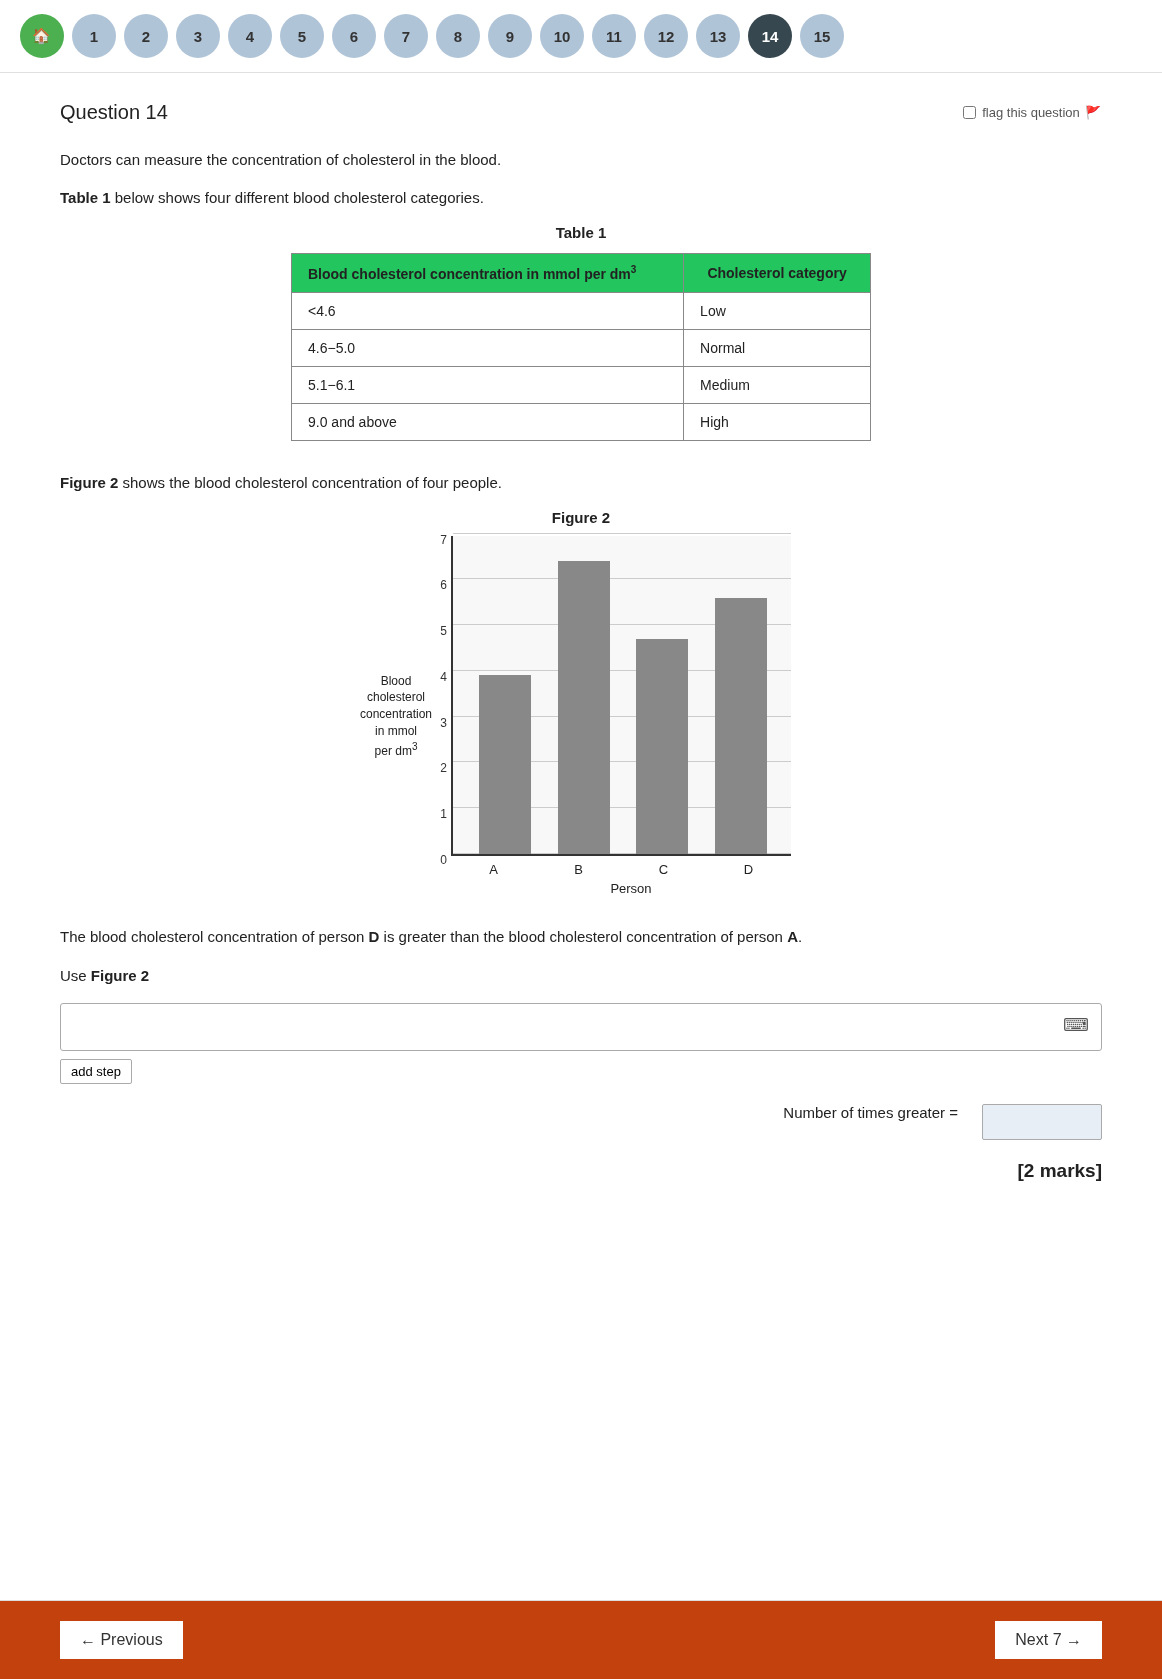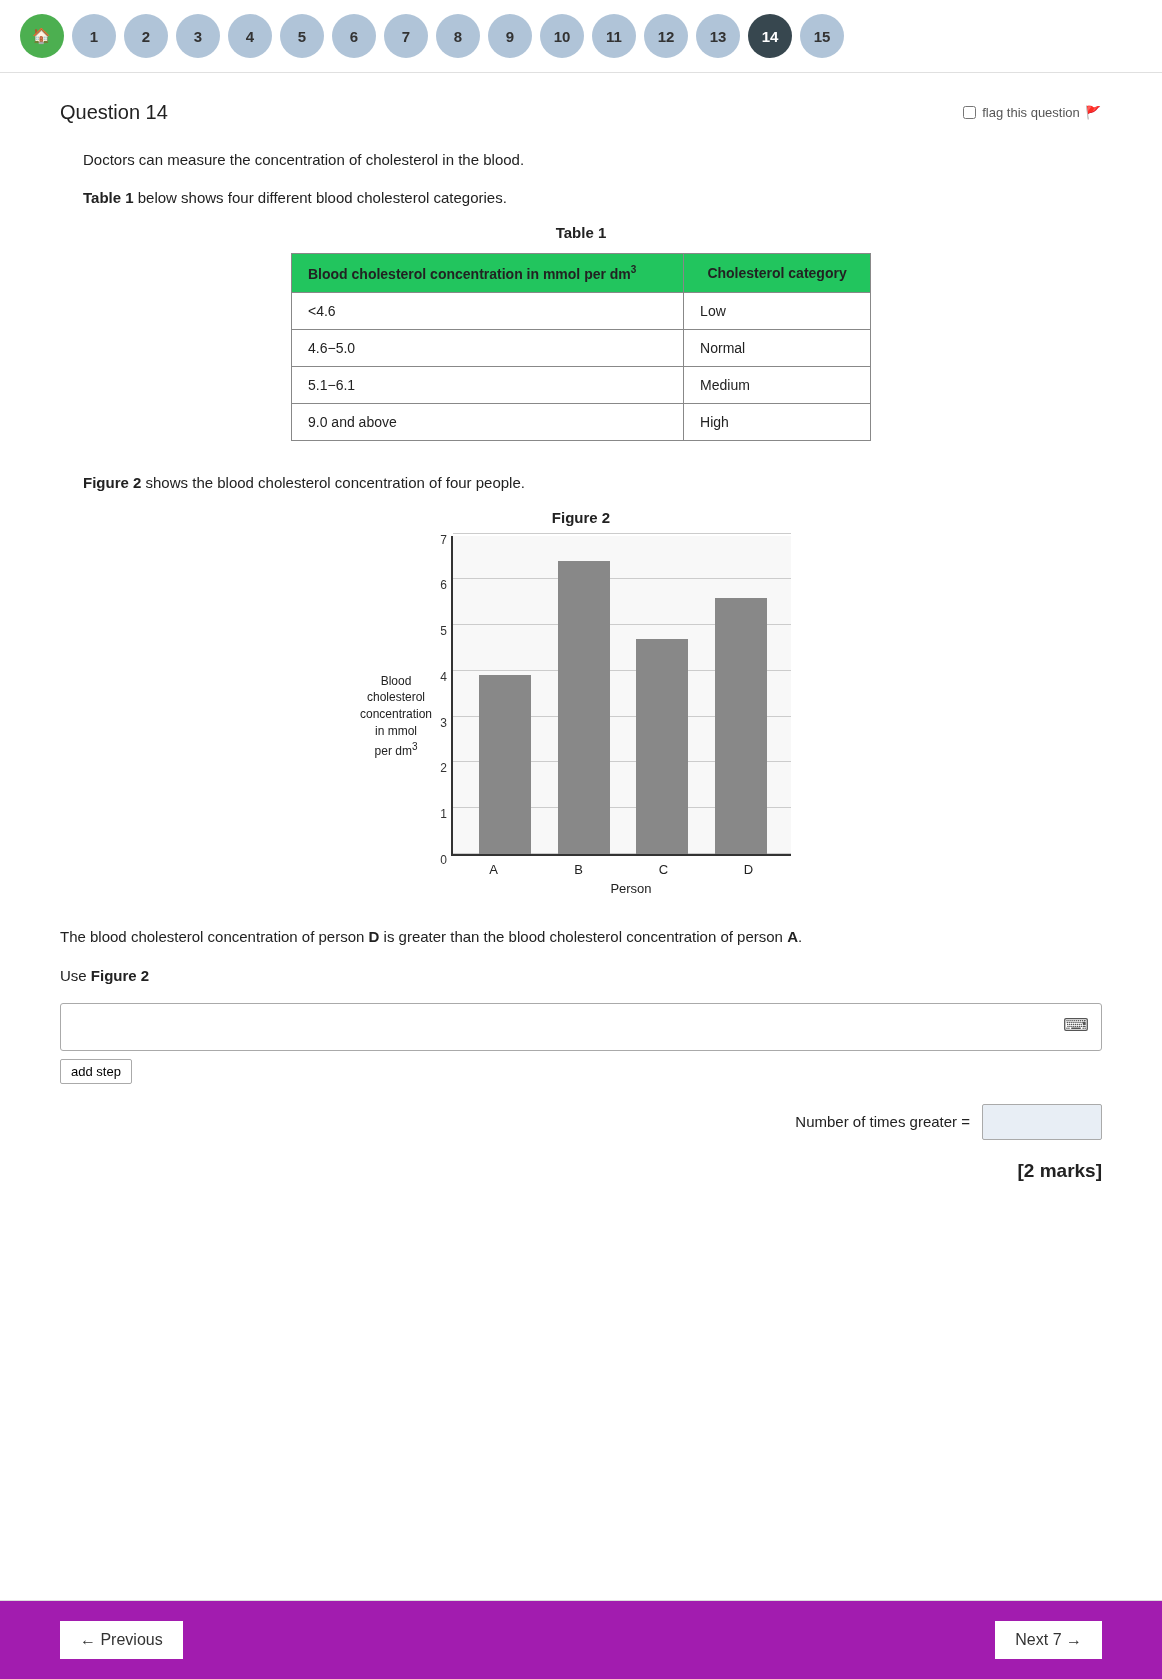--- a/index.html
+++ b/index.html
@@ -66,21 +66,20 @@
       display: flex;
       align-items: center;
       gap: 6px;
       font-size: 13px;
       color: #555;
     }
 
     .question-text {
       margin-bottom: 14px;
       line-height: 1.6;
-      margin-left: 23px;
     }
     .question-text b {
       font-weight: bold;
     }
 
     
     .table-label {
       text-align: center;
       font-weight: bold;
       margin-bottom: 12px;
@@ -215,22 +214,22 @@
       padding: 4px 10px;
       font-size: 13px;
       cursor: pointer;
       border-radius: 2px;
       margin-bottom: 20px;
     }
 
     .result-row {
       display: flex;
       justify-content: flex-end;
-      align-items: center;
-      gap: 12px;
+      align-items: flex-start;
+      gap: 24px;
       margin-bottom: 20px;
     }
     .result-label {
       font-size: 15px;
       color: #222;
     }
     .result-input {
       width: 120px;
       height: 36px;
       border: 1px solid #aaa;
@@ -247,21 +246,21 @@
 
     
     .footer-nav {
       display: flex;
       justify-content: space-between;
       border-top: 1px solid #ddd;
       padding: 20px 60px;
       position: fixed;
       bottom: 0;
       width: 1162px;
-      background: #a21caf;
+      background: #c2410c;
     }
     .prev-btn, .next-btn {
       background: #fff;
       border: none;
       cursor: pointer;
       font-size: 16px;
       color: #333;
       display: flex;
       align-items: center;
       gap: 6px;

